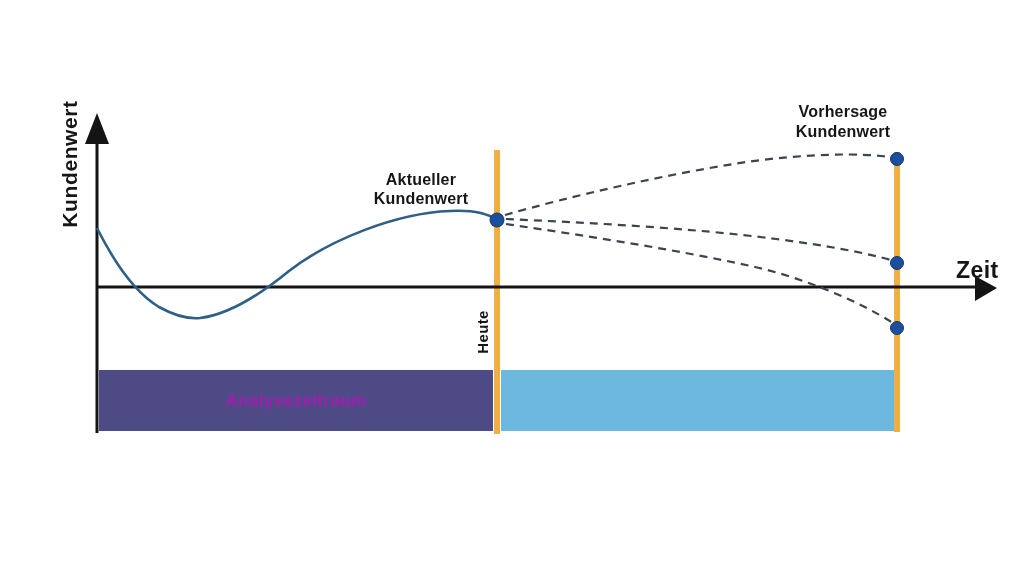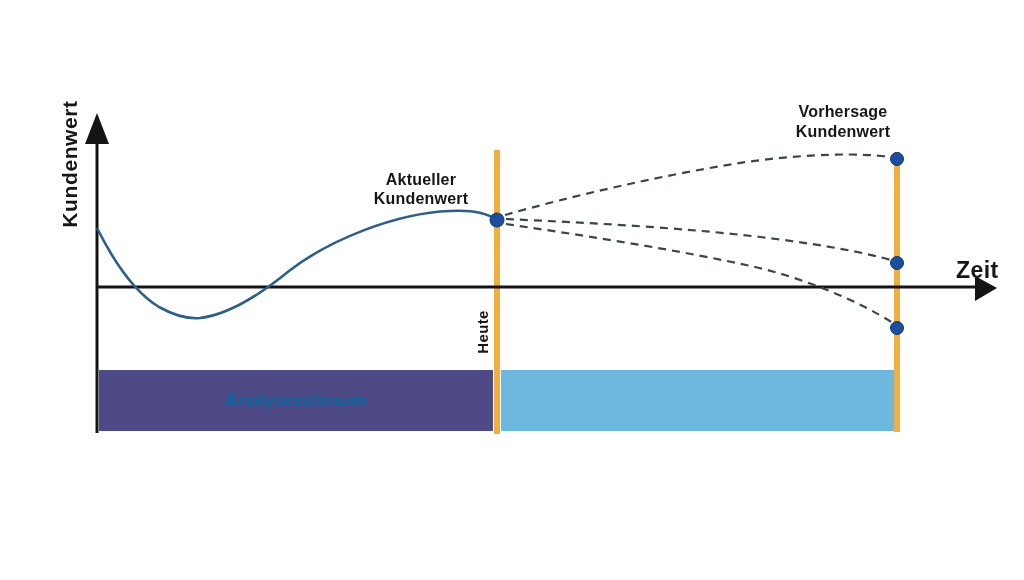--- a/index.html
+++ b/index.html
@@ -80,21 +80,21 @@
     line-height: 20px;
     letter-spacing: 0.2px;
   }
   .bar-label {
     position: absolute;
     top: 370px;
     height: 61px;
     display: flex;
     align-items: center;
     justify-content: center;
-    color: #0369a1;
+    color: #a21caf;
     font-size: 17px;
     font-weight: 600;
     letter-spacing: 0.4px;
   }
   .analysis-period-label { left: 99px;  width: 394px; }
   .forecast-period-label { left: 501px; width: 394px; }
 </style>
 </head>
 <body>
 

